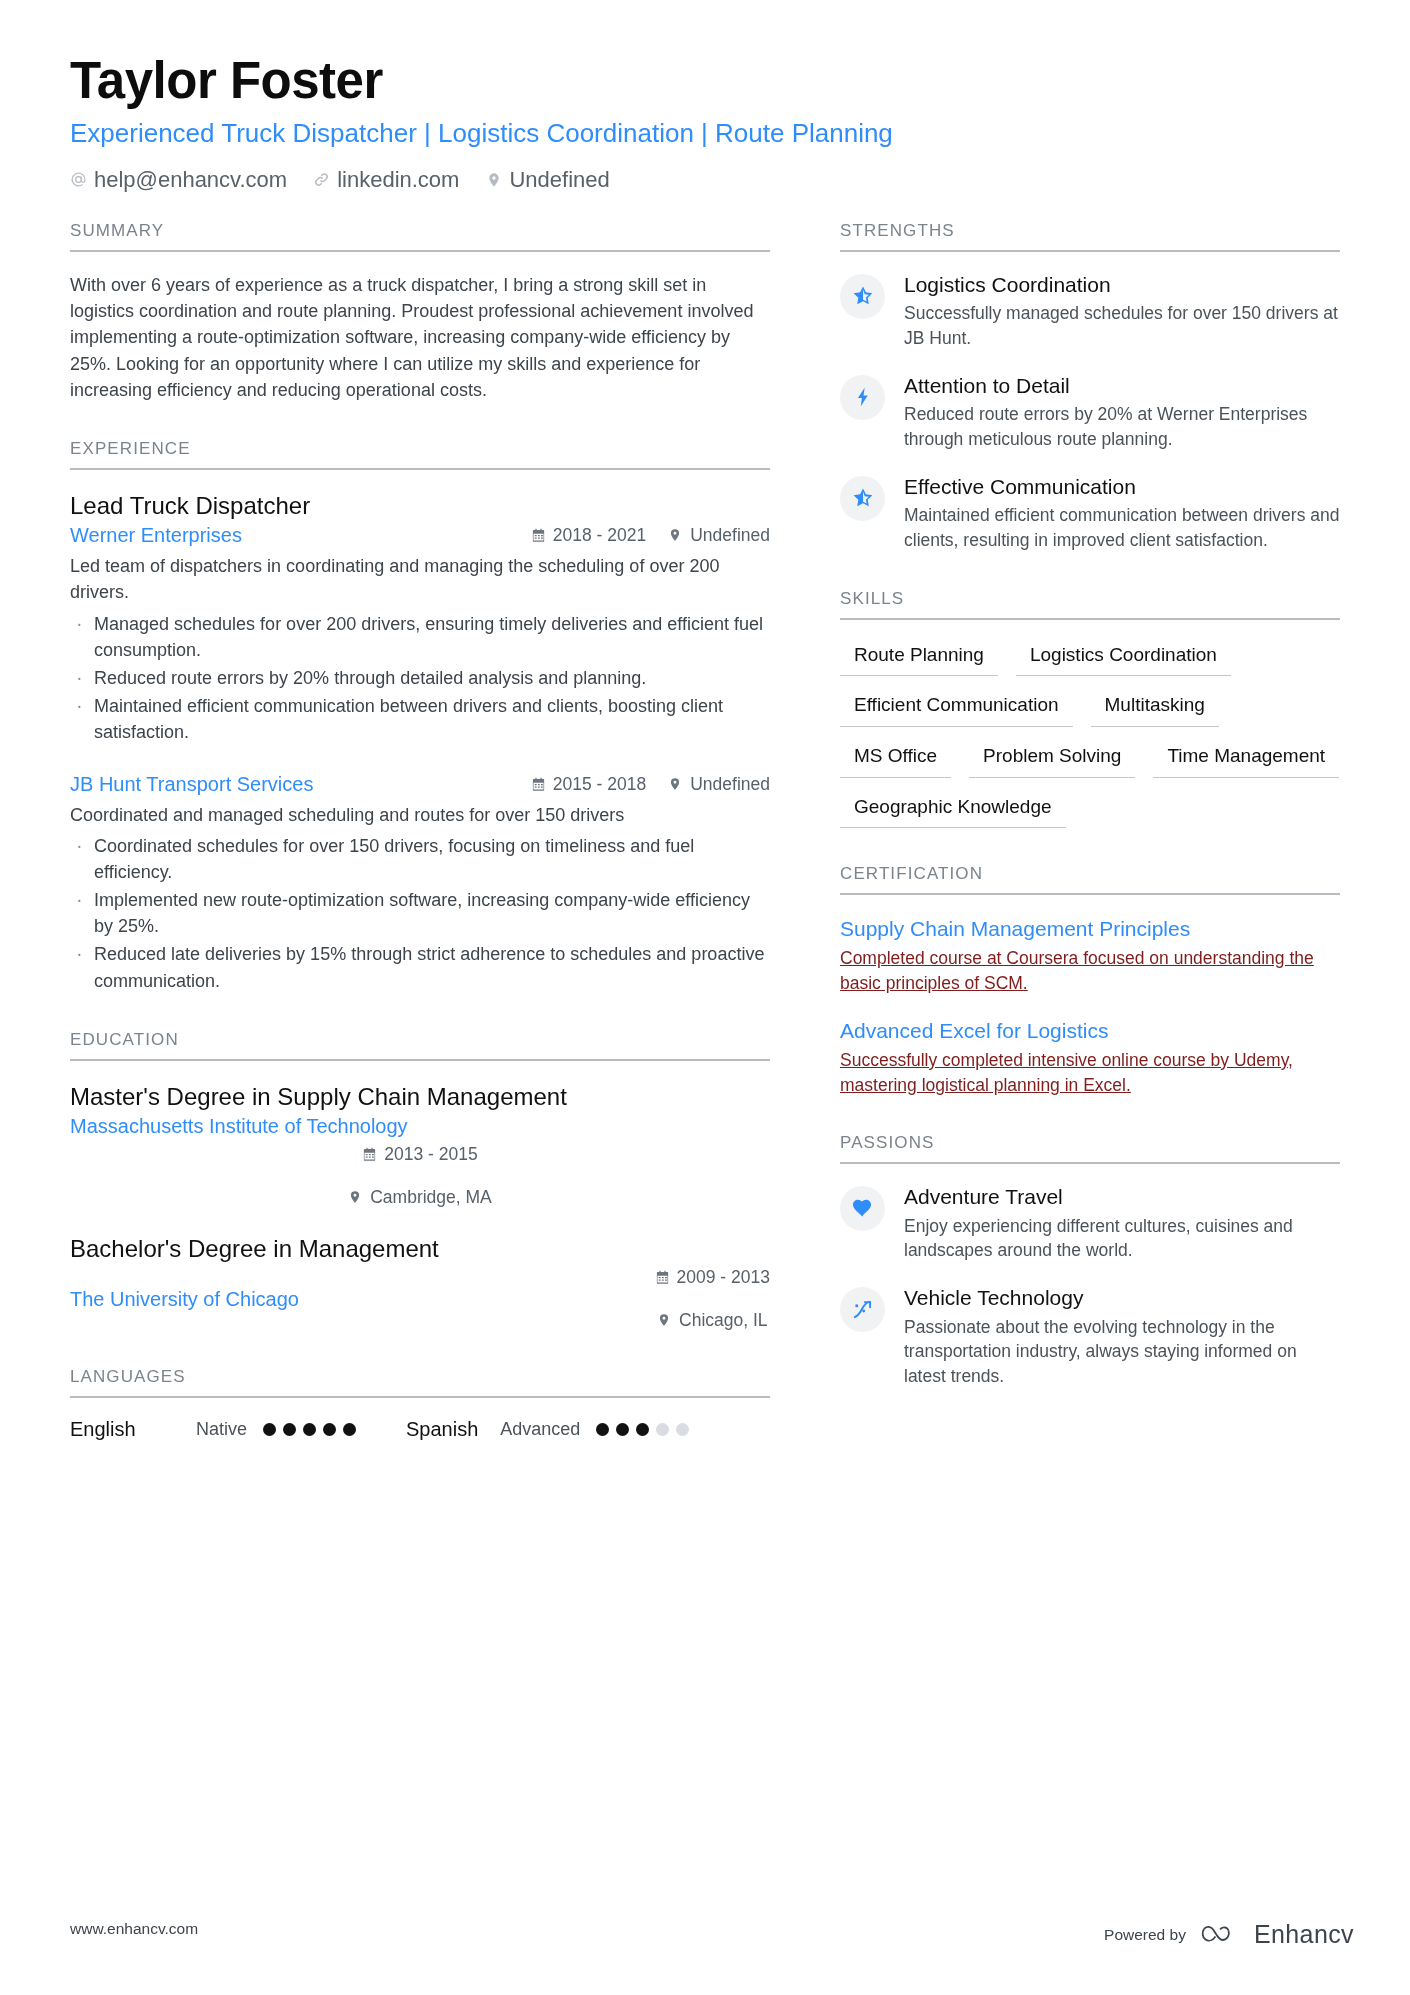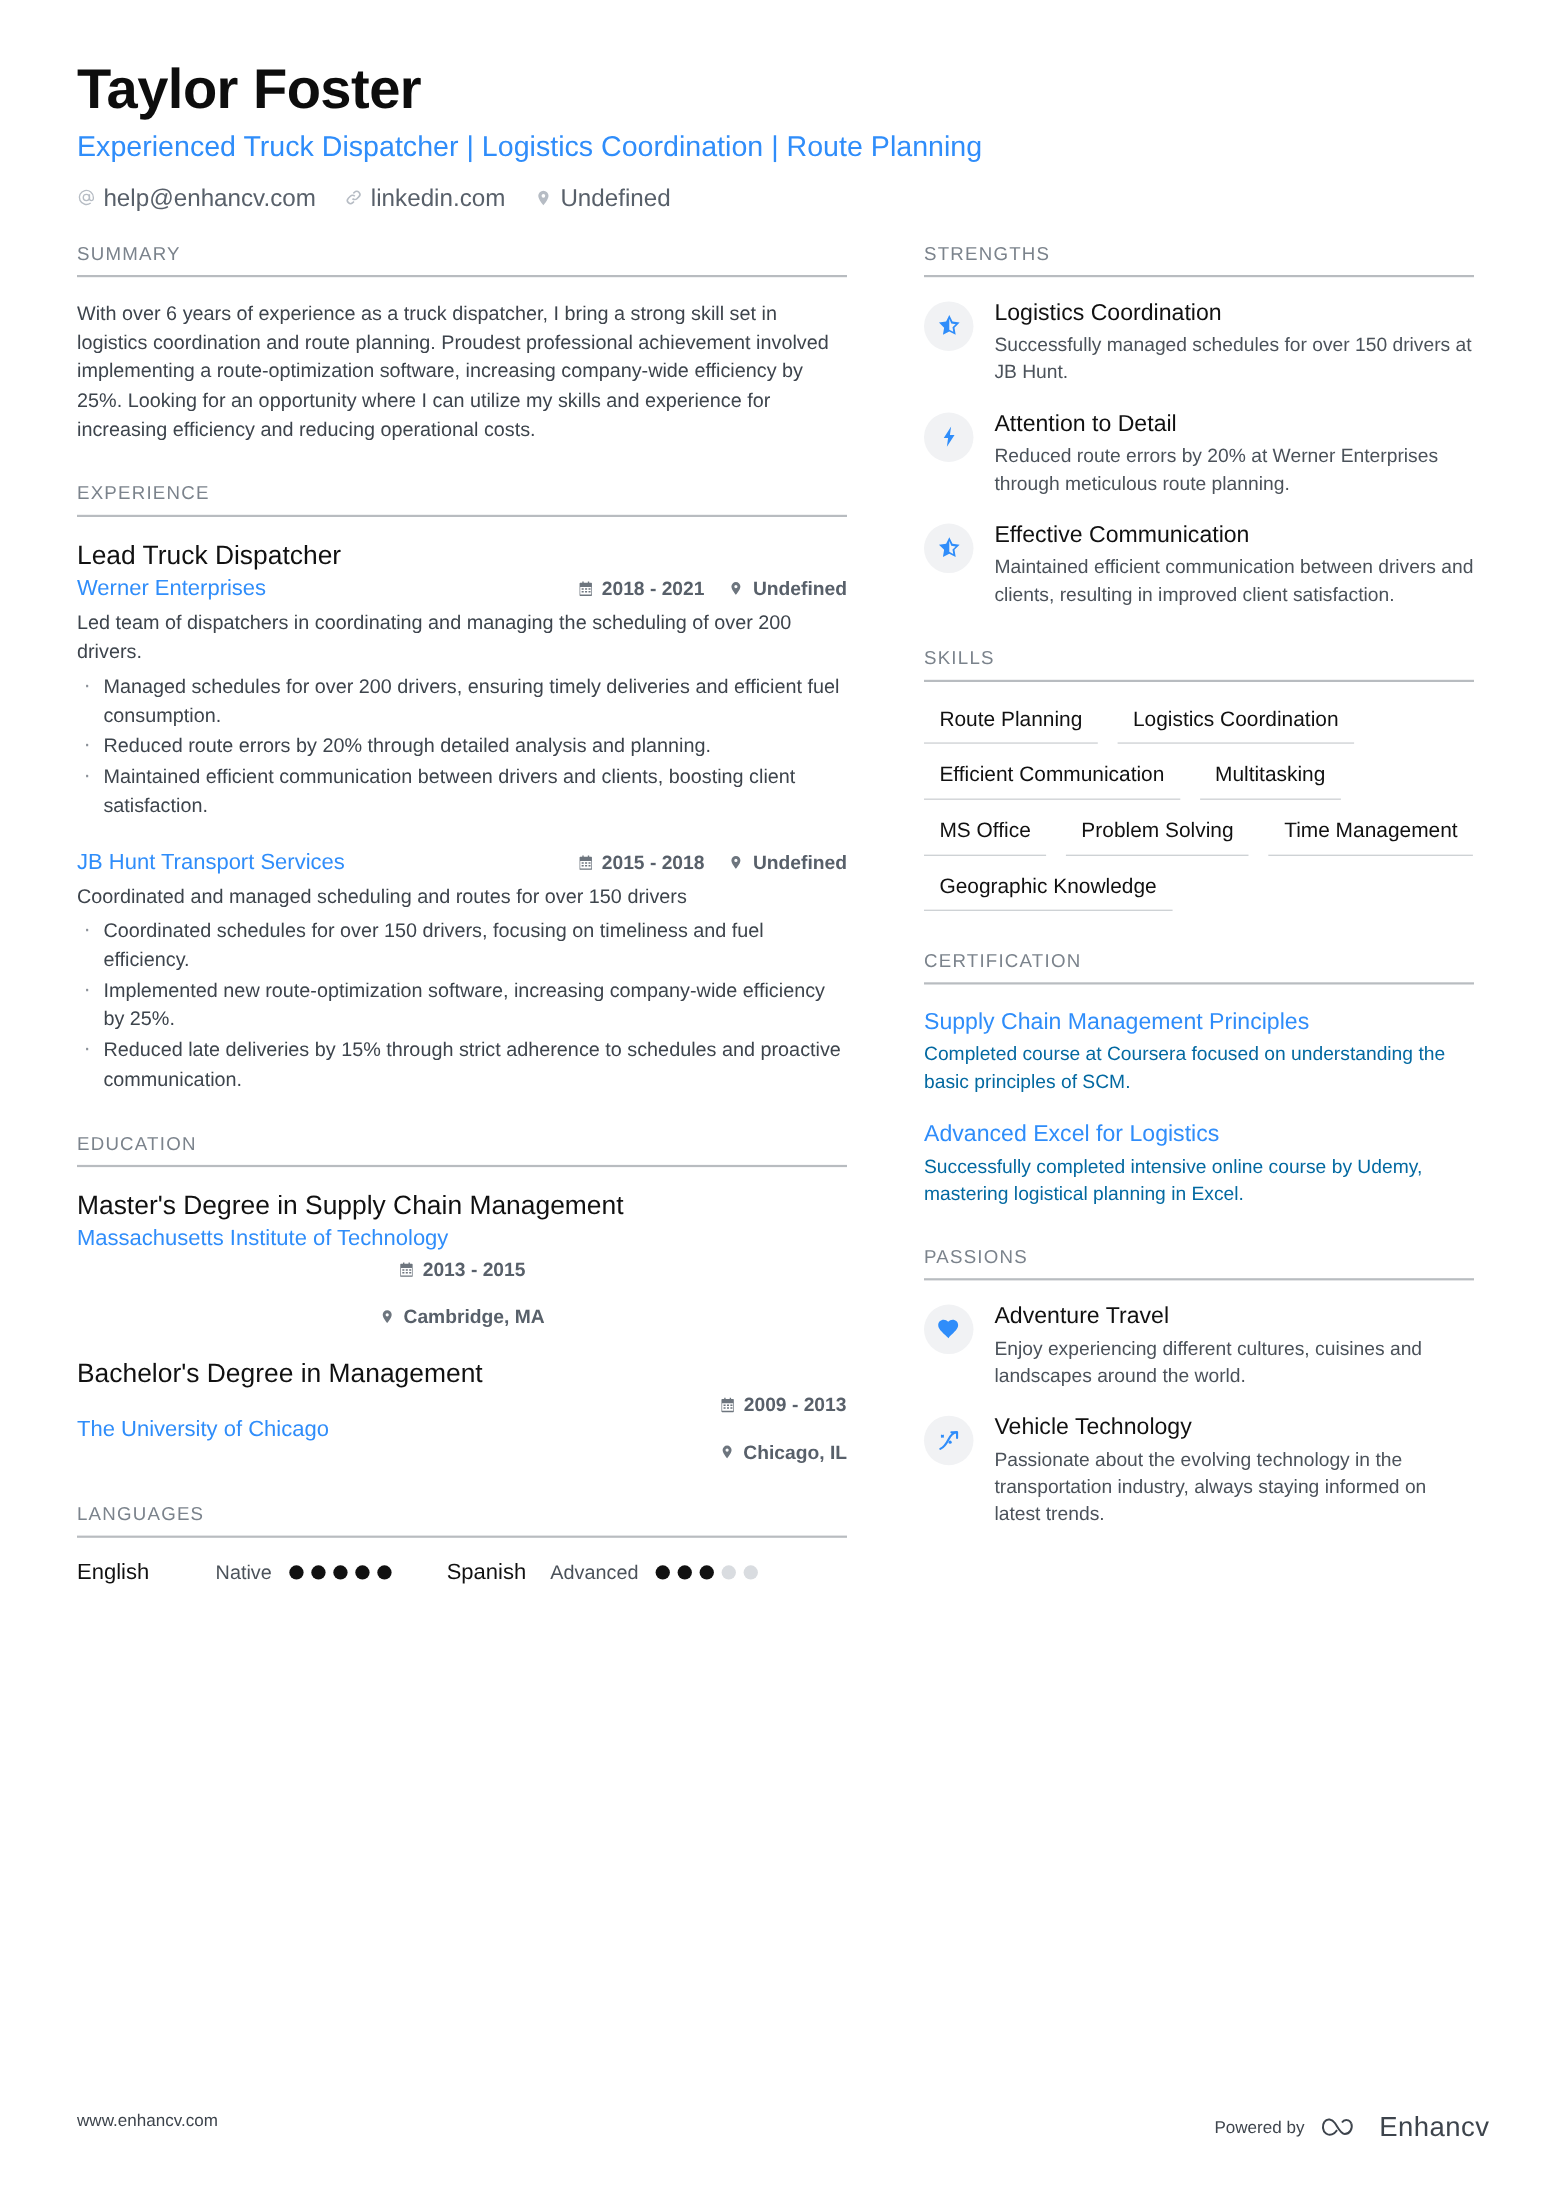--- a/index.html
+++ b/index.html
@@ -116,21 +116,20 @@
     align-items: center;
     gap: 22px;
     font-size: 17.5px;
     color: #58606a;
     white-space: nowrap;
   }
   .meta-item {
     display: flex;
     align-items: center;
     gap: 7px;
-    font-weight: bold;
   }
   .meta-item .ico {
     display: inline-flex;
     width: 15px;
     height: 15px;
     color: #6d757e;
     flex: none;
   }
   .meta-item .ico svg { display: block; }
   .entry-desc {
@@ -270,21 +269,22 @@
   .cert-entry:last-child { margin-bottom: 0; }
   .cert-title {
     font-size: 21px;
     color: #2f8dfa;
     line-height: 1.3;
     margin-bottom: 3px;
   }
   .cert-desc {
     font-size: 17.5px;
     line-height: 1.42;
-    color: #0369a1;
+    color: #7f1d1d;
+    text-decoration: underline;
   }
 
   
   .footer {
     position: absolute;
     left: 70px;
     right: 56px;
     bottom: 46px;
     display: flex;
     align-items: flex-start;

